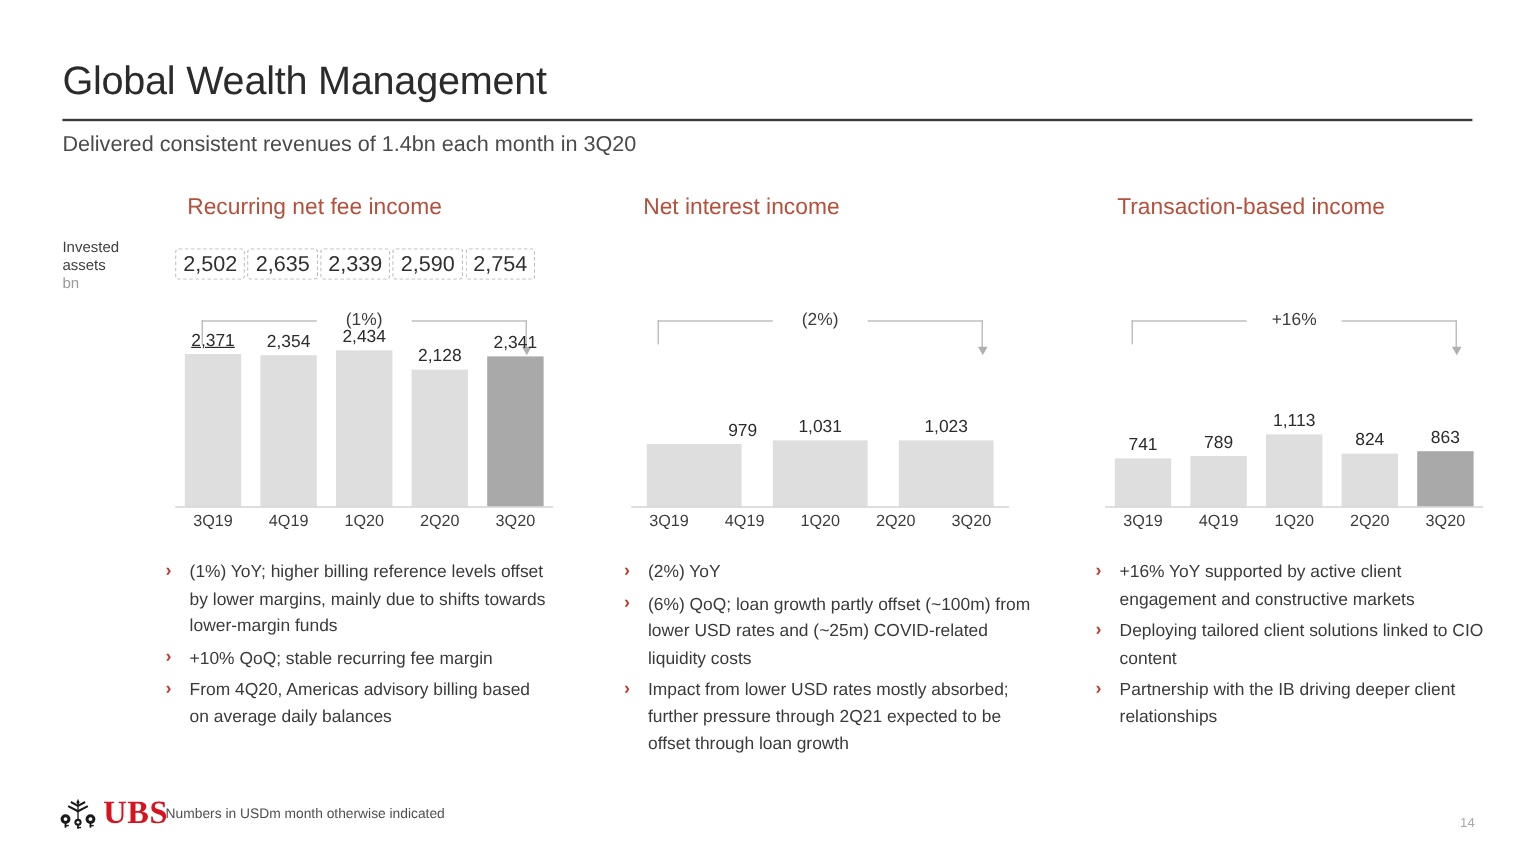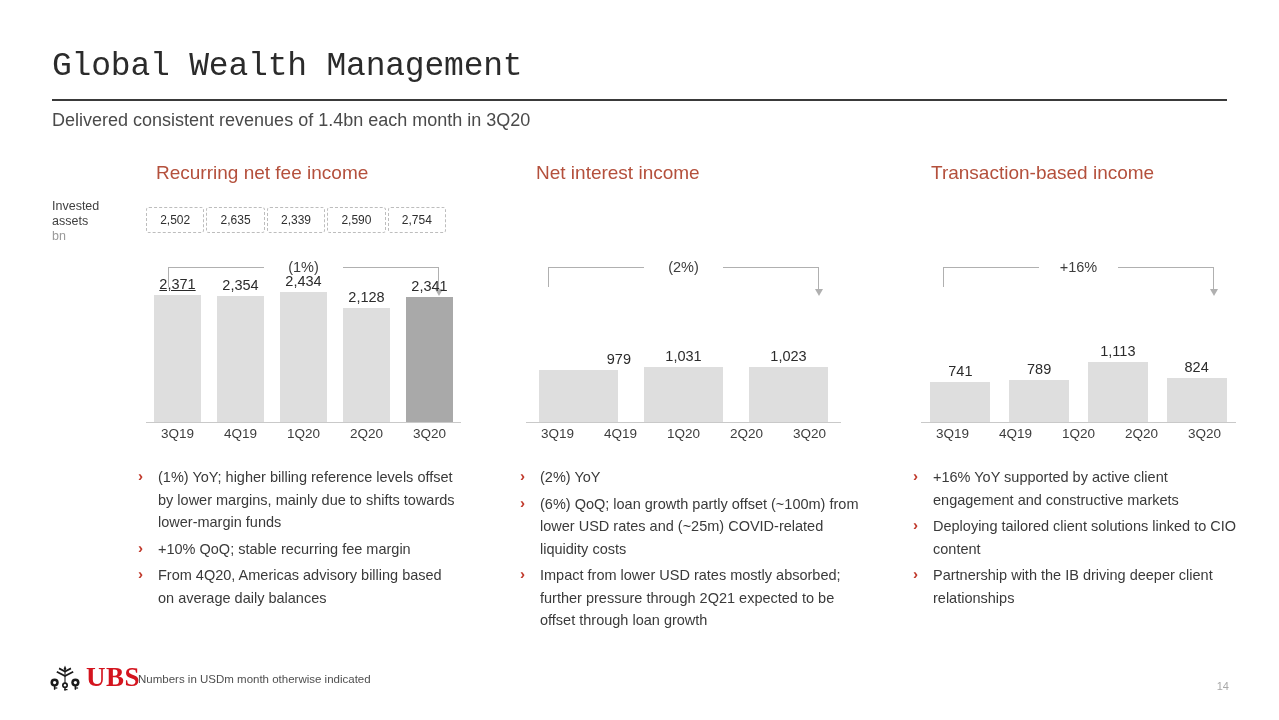--- a/index.html
+++ b/index.html
@@ -16,21 +16,20 @@
 
   
   #slide-title {
     position: absolute;
     left: 52px; top: 48px;
     font-size: 33px;
     font-weight: 400;
     color: #2b2b2b;
     letter-spacing: -0.2px;
     white-space: nowrap;
-    font-family: Liberation Mono, monospace;
   }
   #title-rule {
     position: absolute;
     left: 52px; top: 99px;
     width: 1175px; height: 0;
     border-top: 2px solid #3a3a3a;
   }
   #slide-subtitle {
     position: absolute;
     left: 52px; top: 110px;
@@ -67,21 +66,21 @@
     position: absolute;
     left: 146px; top: 207px;
     width: 300px; height: 26px;
     display: flex;
   }
   .invested-box {
     flex: 1 1 0;
     margin-right: 2px;
     border: 1px dashed #bdbdbd;
     border-radius: 3px;
-    font-size: 12px;
+    font-size: 18px;
     color: #2f2f2f;
     display: flex;
     align-items: center;
     justify-content: center;
   }
   .invested-box:last-child { margin-right: 0; }
 
   
   .chart {
     position: absolute;
@@ -371,20 +370,24 @@
           <div class="bar-rect" style="height: 28.1786%;"></div>
           <div class="bar-value" style="bottom: calc(28.1786% + 2px);">789</div>
         </div>
         <div class="bar-cell">
           <div class="bar-rect" style="height: 39.75%;"></div>
           <div class="bar-value" style="bottom: calc(39.75% + 2px);">1,113</div>
         </div>
         <div class="bar-cell">
           <div class="bar-rect" style="height: 29.4286%;"></div>
           <div class="bar-value" style="bottom: calc(29.4286% + 2px);">824</div>
+        </div>
+        <div class="bar-cell">
+          <div class="bar-rect highlight" style="height: 30.8214%;"></div>
+          <div class="bar-value" style="bottom: calc(30.8214% + 2px);">863</div>
         </div>
       </div>
       <div class="axis-line"></div>
       <div class="cat-labels">
         <div class="cat-label">3Q19</div>
         <div class="cat-label">4Q19</div>
         <div class="cat-label">1Q20</div>
         <div class="cat-label">2Q20</div>
         <div class="cat-label">3Q20</div>
       </div>

